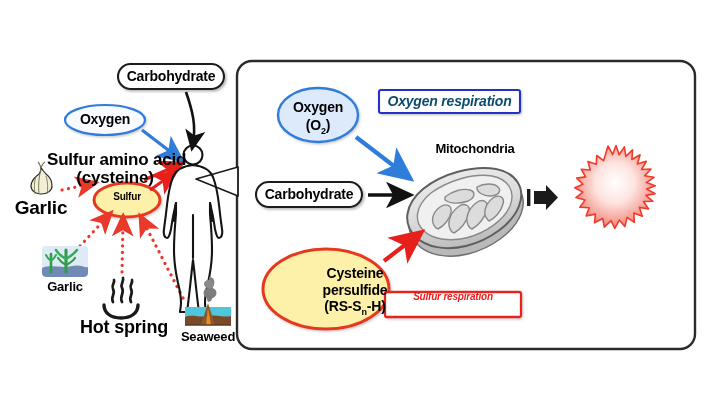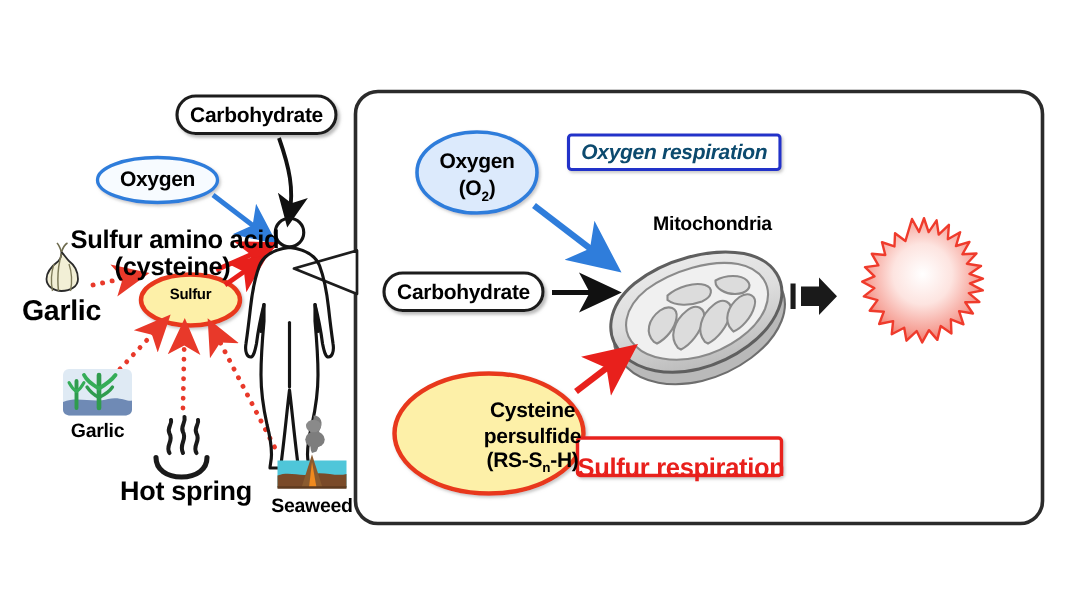--- a/index.html
+++ b/index.html
@@ -233,15 +233,15 @@
 
   <div class="lbl" style="left:413px;top:142px;width:124px;font-size:13px;">Mitochondria</div>
 
 
   <div class="lbl" style="left:262px;top:265px;width:120px;font-size:14px;line-height:1.18;margin-left:33px;">
     <span>Cysteine</span><br>
     <span>persulfide</span><br>
     <span><span>(RS-S</span><sub class="sub">n</sub><span>-H)</span></span>
   </div>
 
-  <div class="lbl" style="left:385px;top:303px;width:136px;font-size:17px;color:#e8201c;">Sulfur respiration</div>
+  <div class="lbl" style="left:385px;top:292px;width:136px;font-size:10px;font-style:italic;color:#e8201c;">Sulfur respiration</div>
 
 </div>
 
 </body></html>

